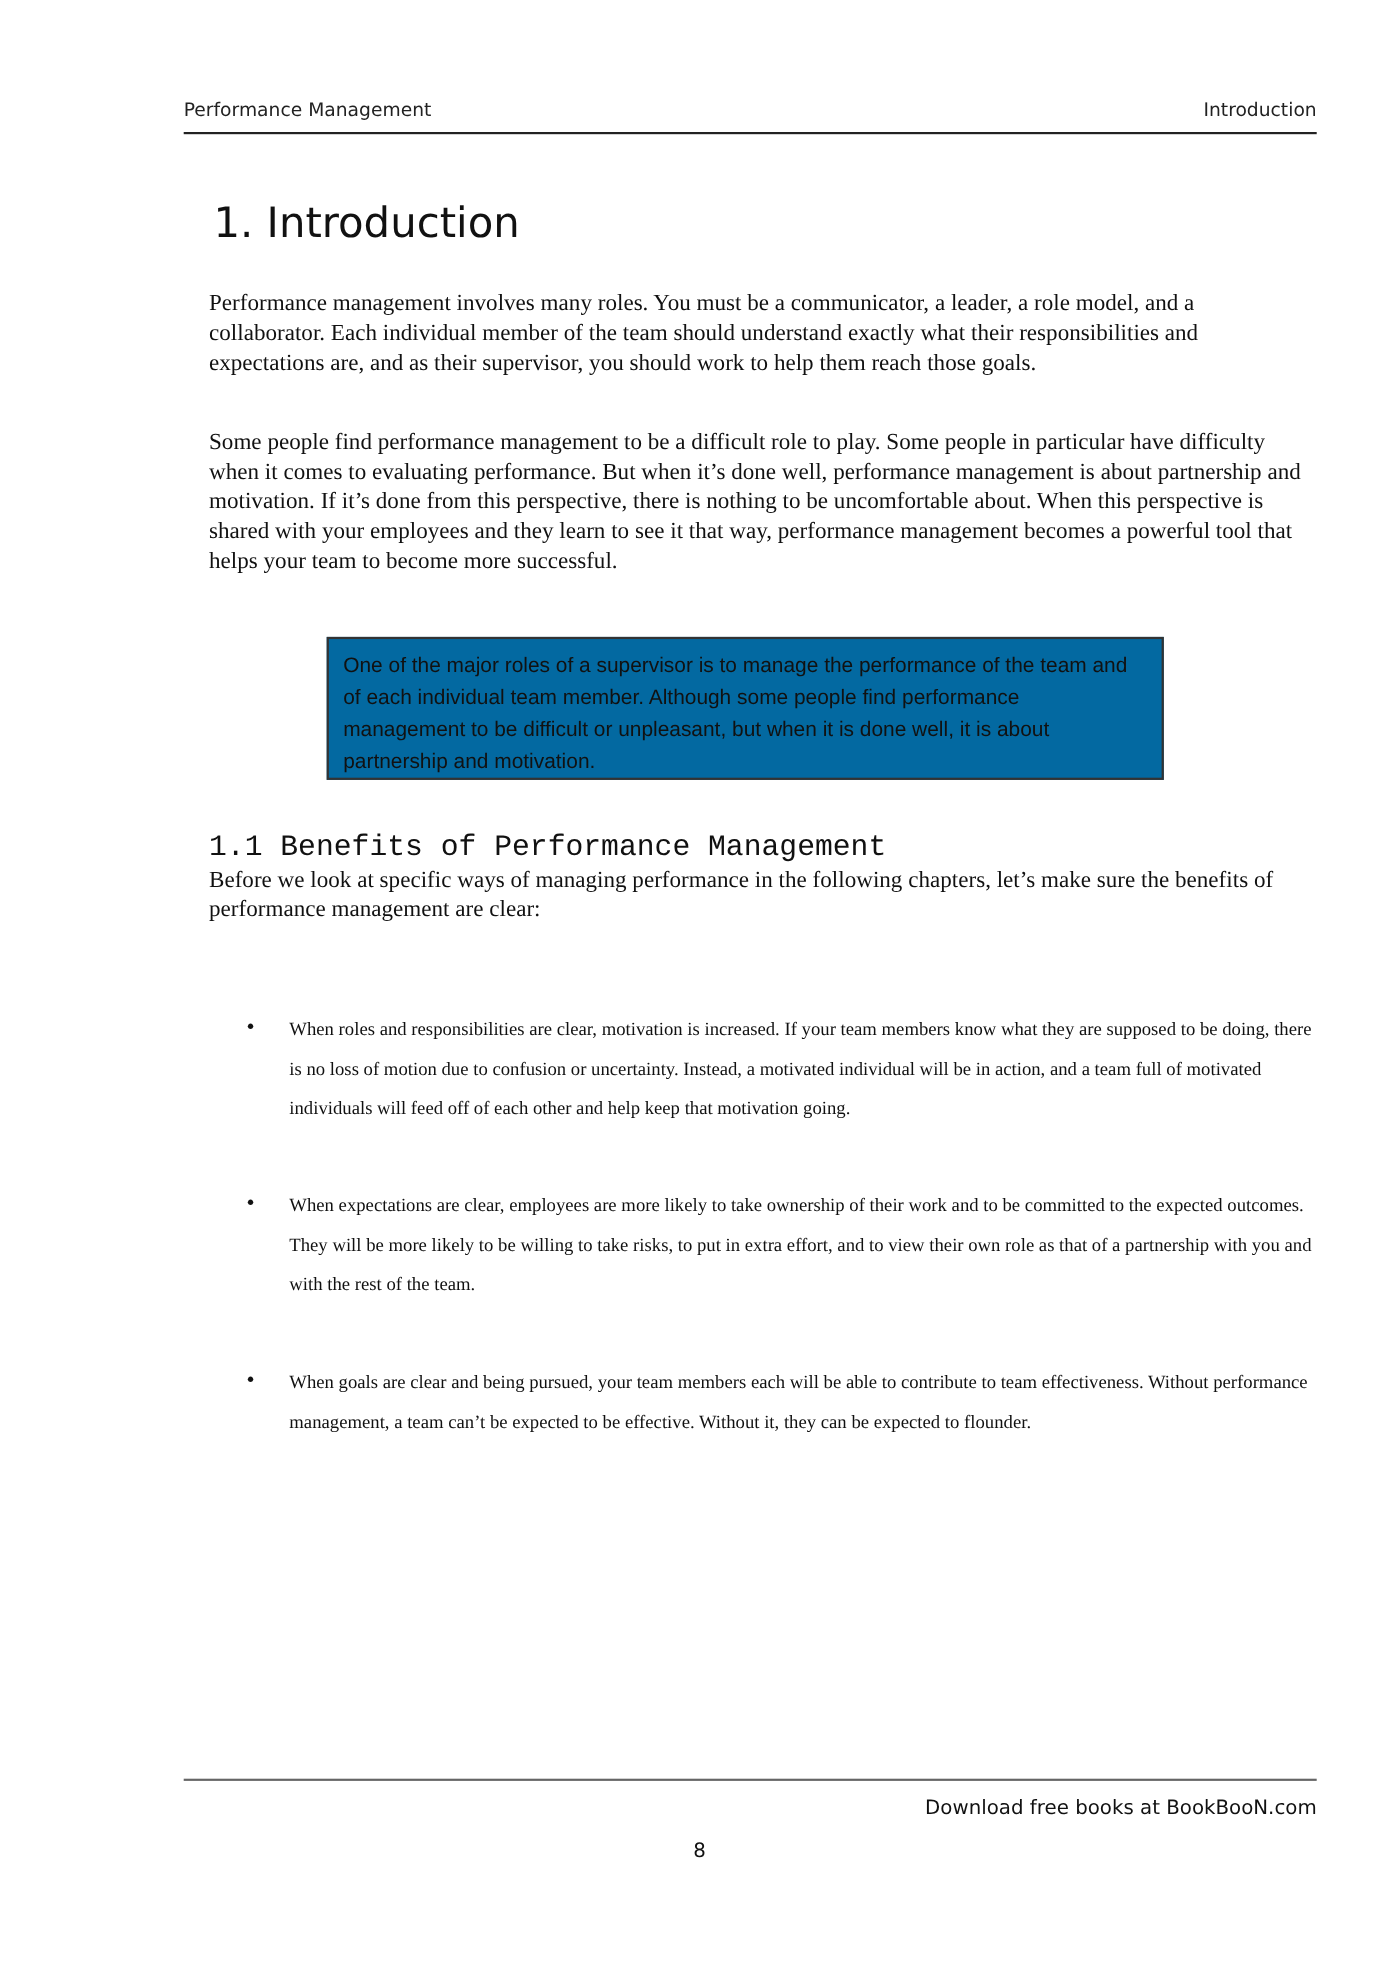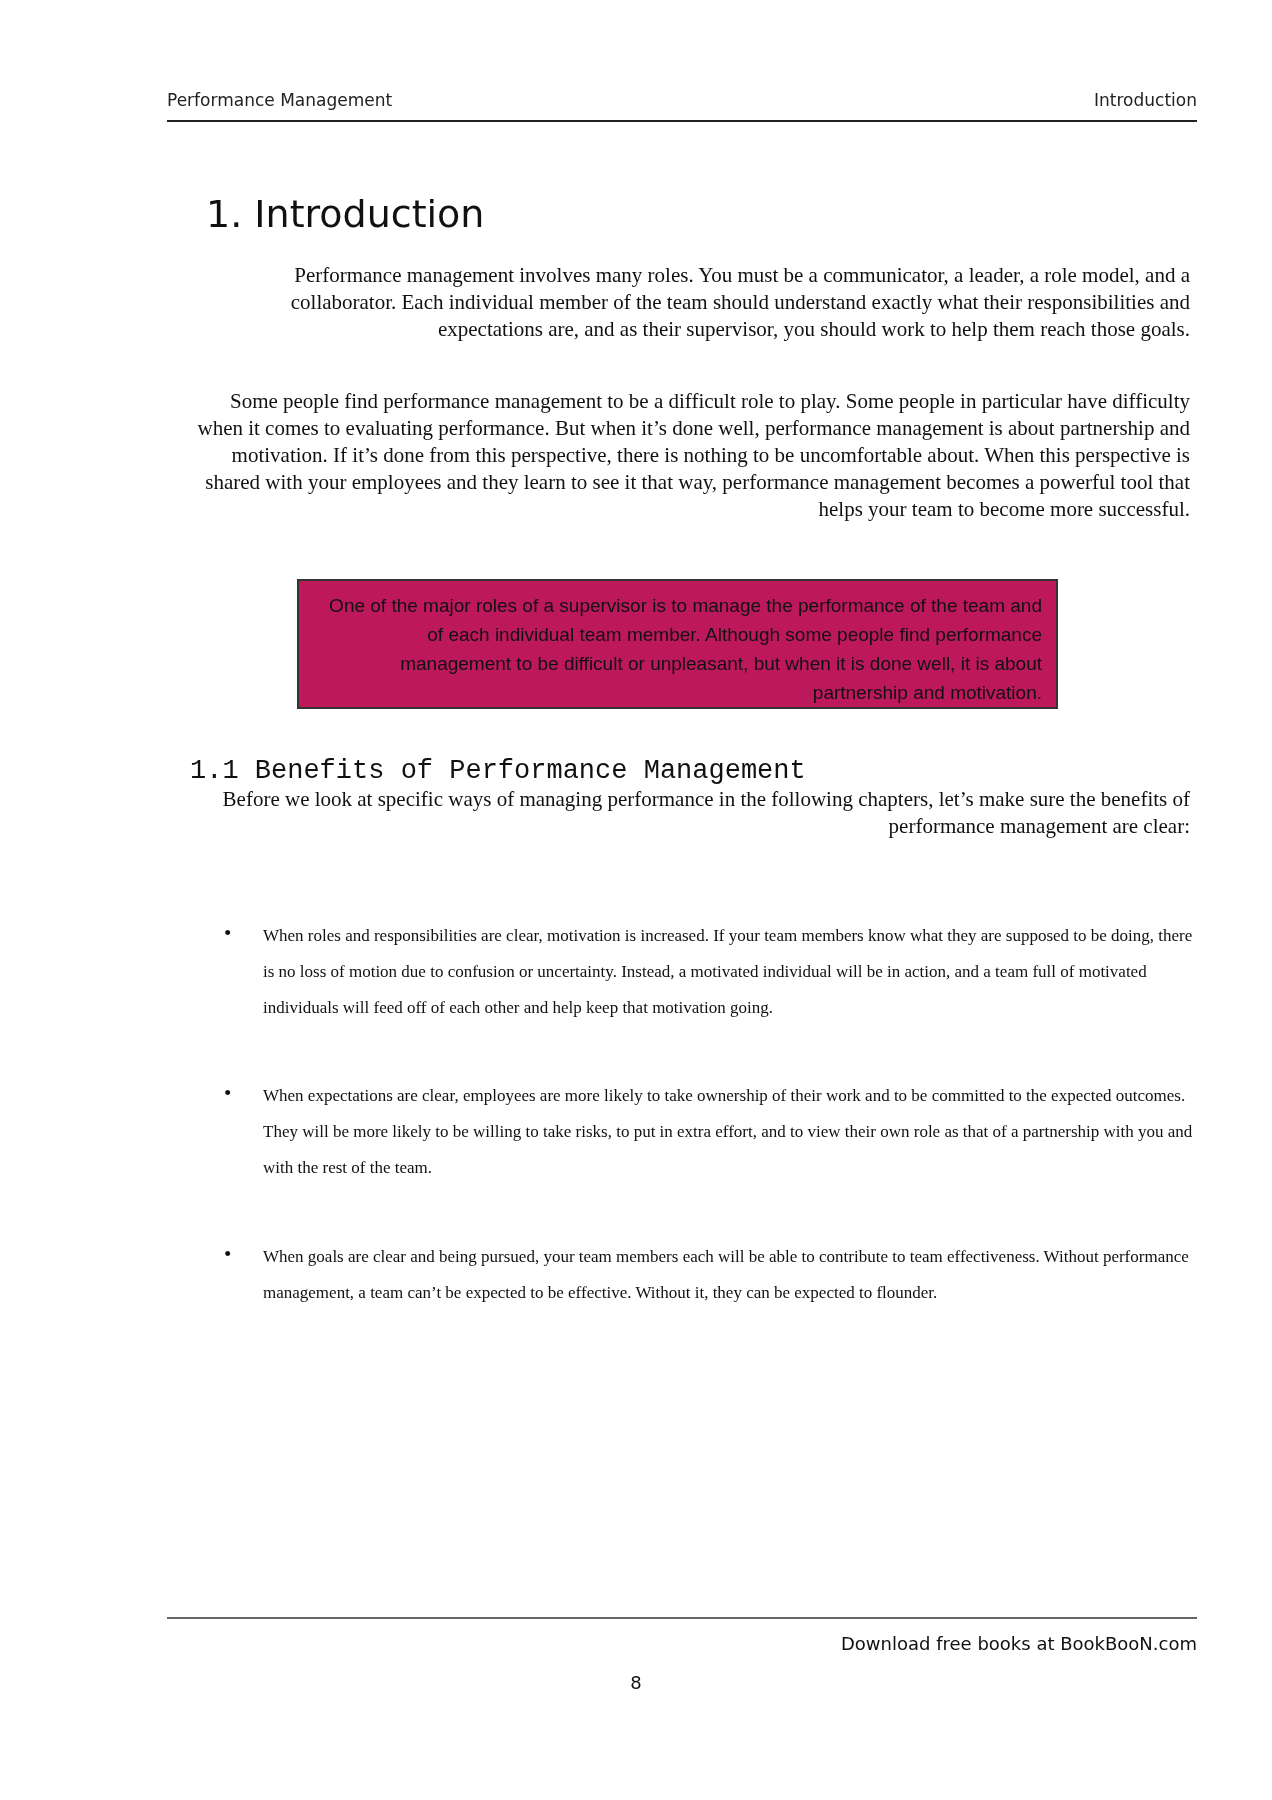--- a/index.html
+++ b/index.html
@@ -1,25 +1,25 @@
 <!DOCTYPE html>
 <html><head>
 <meta charset="utf-8">
 <style>
   html, body { margin: 0; padding: 0; background: #ffffff; }
   body { width: 1272px; height: 1800px; position: relative; overflow: hidden; color: #111; }
-  .abs { position: absolute; text-align: right; }
+  .abs { position: absolute; }
   .sans { font-family: "DejaVu Sans", "Liberation Sans", sans-serif; }
   .serif { font-family: "Liberation Serif", "DejaVu Serif", serif; }
   .hdr-text { font-size: 17px; color: #222; top: 90px; }
   .rule { left: 167px; width: 1030px; }
-  .title { left: 190px; top: 176px; font-size: 38px; font-weight: normal; margin: 16px; color: #111; }
+  .title { left: 190px; top: 176px; font-size: 38px; font-weight: normal; margin: 4px; color: #111; }
   .sub { left: 190px; top: 756px; font-size: 27px; font-weight: normal; margin: 0; color: #111; font-family: Liberation Mono, monospace; }
   .para { left: 190px; width: 1000px; font-size: 21px; line-height: 27px; margin: 0; }
-  .callout { left: 297px; top: 579px; width: 761px; height: 130px; background: #be185d; border: 2px solid #333; box-sizing: border-box; }
+  .callout { left: 297px; top: 579px; width: 761px; height: 130px; background: #0369a1; border: 2px solid #333; box-sizing: border-box; }
   .callout p { margin: 0; position: absolute; left: 13px; top: 10px; width: 730px; font-family: "Liberation Sans", sans-serif; font-size: 19px; line-height: 29px; color: #111; }
   .bul { position: absolute; left: 224px; width: 970px; }
   .bul .dot { position: absolute; left: 0; top: 0; font-size: 21px; line-height: 31.6px; }
   .bul p { margin: 0 0 0 39px; font-size: 17px; line-height: 36px; }
   .footer-text { top: 1633px; right: 75px; font-size: 18px; color: #111; margin-left: 48px; }
   .pagenum { top: 1672px; left: 0; width: 1272px; text-align: center; font-size: 18px; color: #111; }
 </style>
 </head>
 <body>
 

